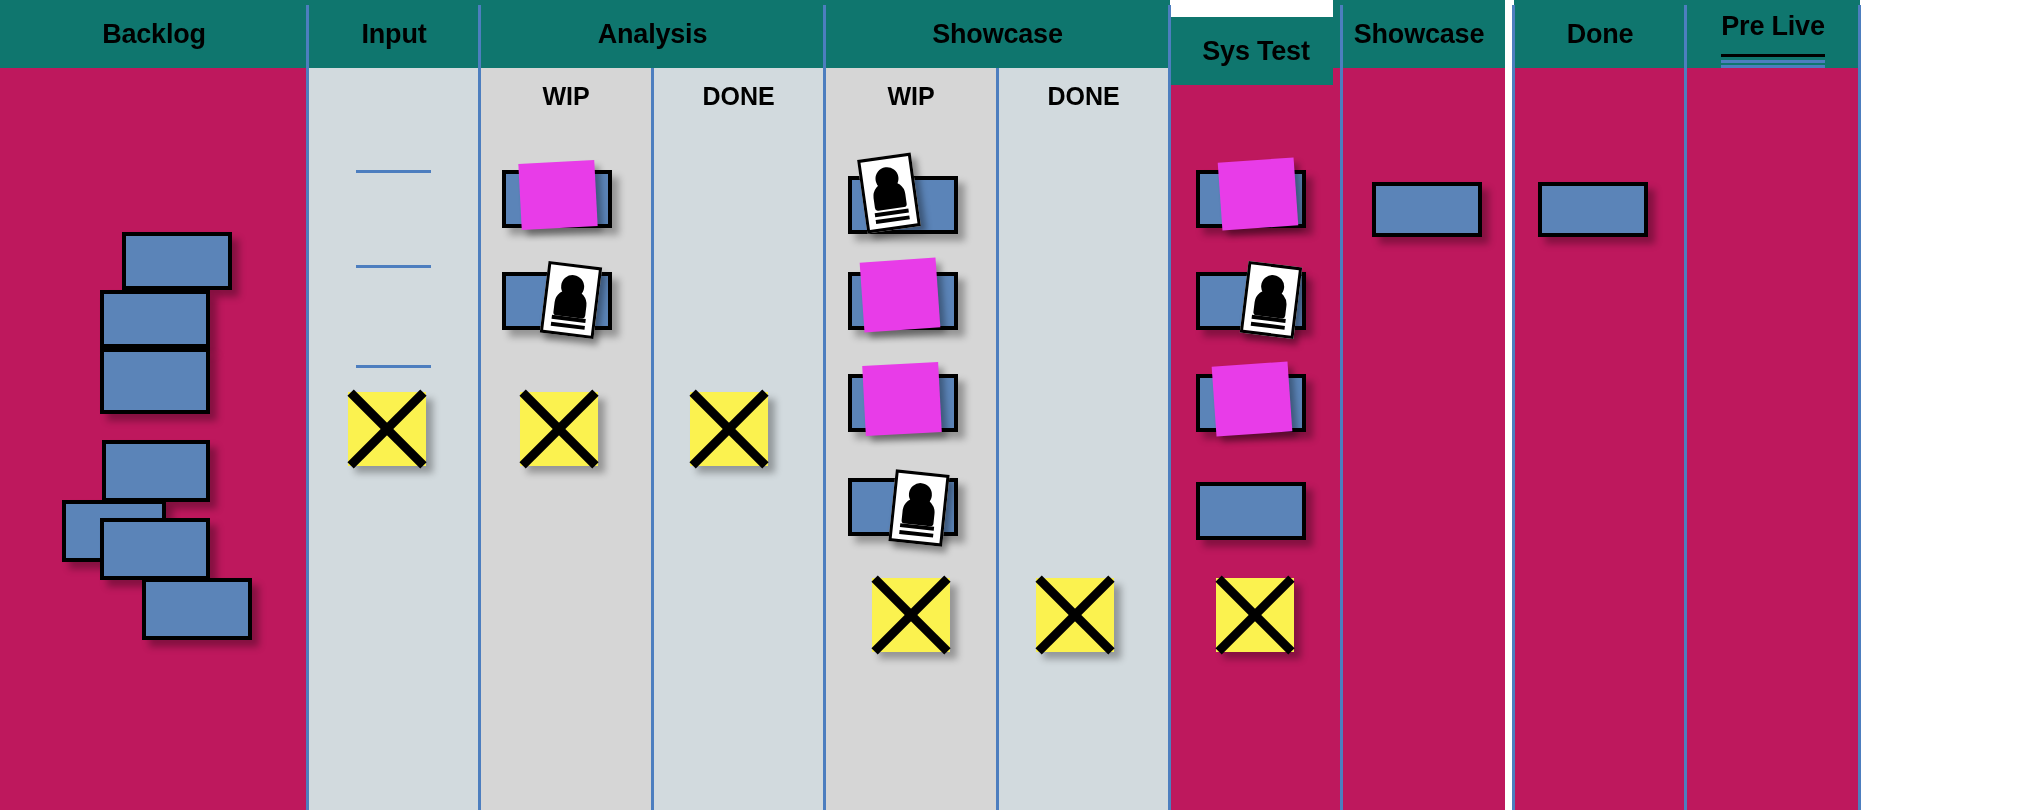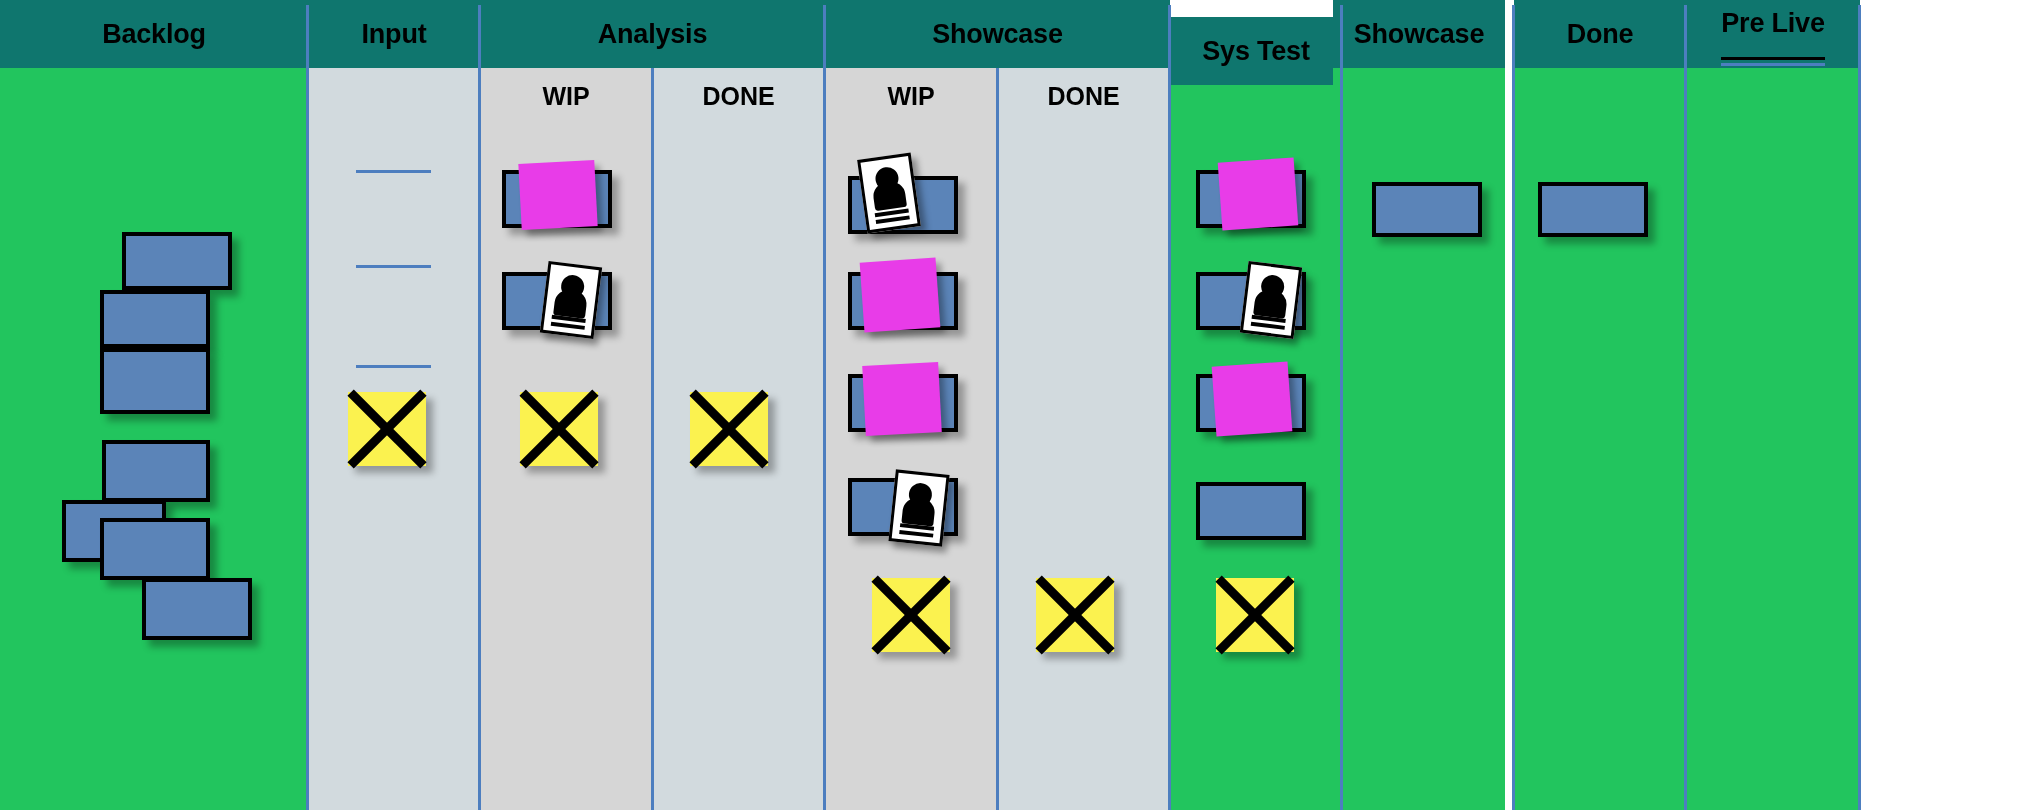--- a/index.html
+++ b/index.html
@@ -35,37 +35,37 @@
     background: #0f766e;
     font-size: 27px;
     font-weight: bold;
     color: #000000;
     letter-spacing: -0.2px;
     white-space: nowrap;
   }
   .col-header.underlined .hdr-text {
     position: relative;
     border-bottom: 3px solid #000000;
-    padding-bottom: 18px;
+    padding-bottom: 12px;
   }
   .col-header.underlined .hdr-text::after {
     content: "";
     position: absolute;
     left: 0; right: 0;
     bottom: -9px;
     height: 3px;
     background: #4d7ebf;
     box-shadow: 0 5px 0 0 #4d7ebf;
   }
 
   .col-body {
     position: absolute;
     top: 68px; left: 0; right: 0;
     bottom: 0;
-    background: #22c55e;
+    background: #be185d;
   }
   .col-body.tint { background: #d2dade; }
 
   
   .vrule {
     position: absolute;
     top: 5px;
     width: 3px;
     height: 805px;
     background: #4d7ebf;

